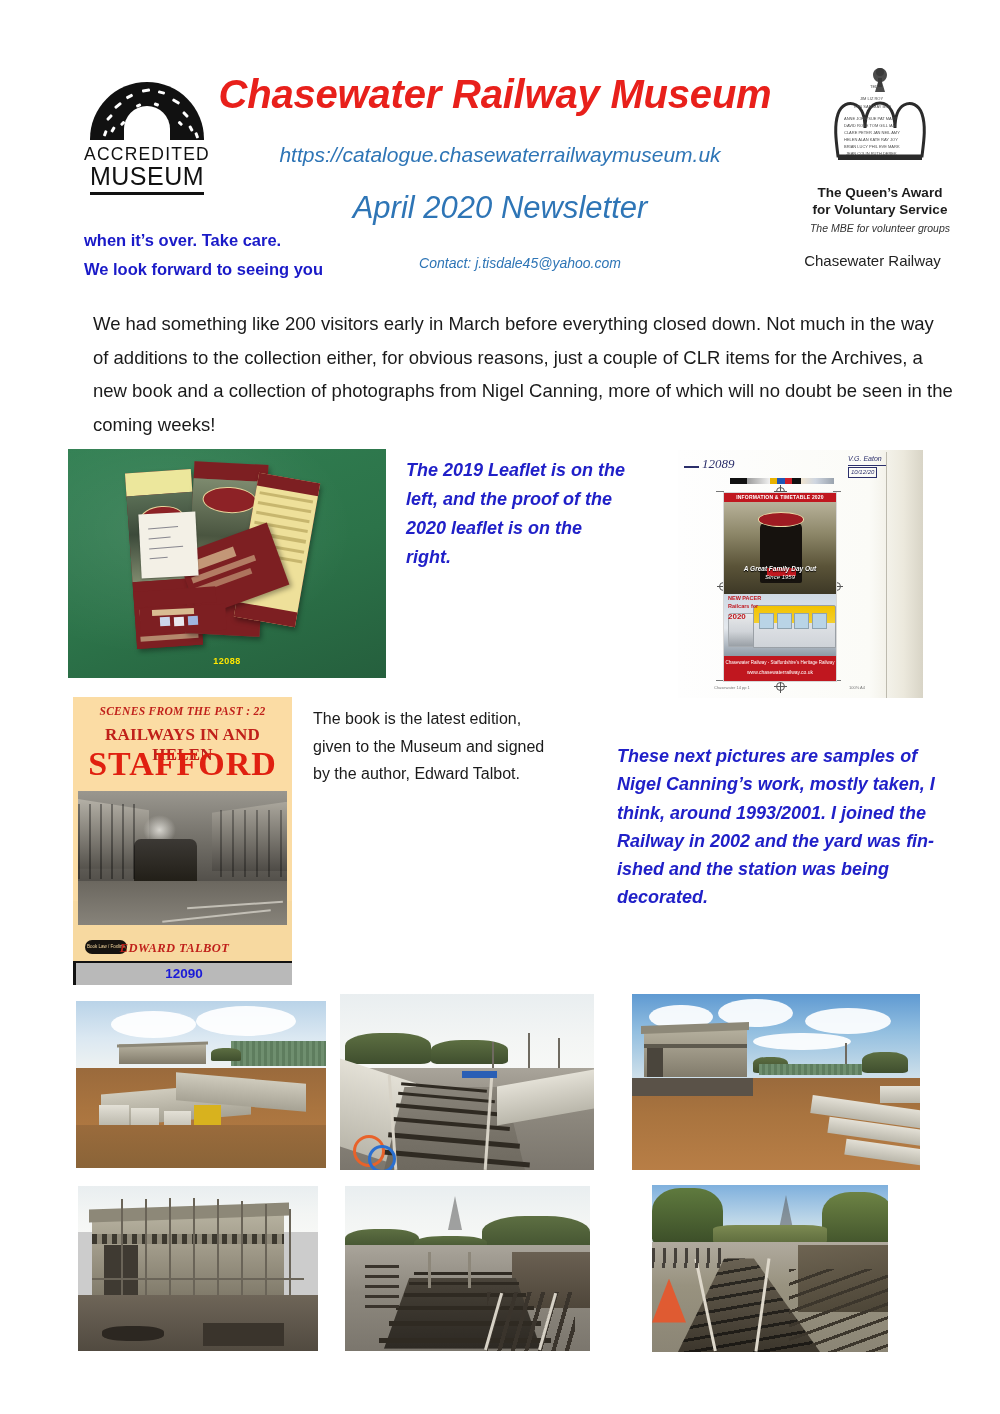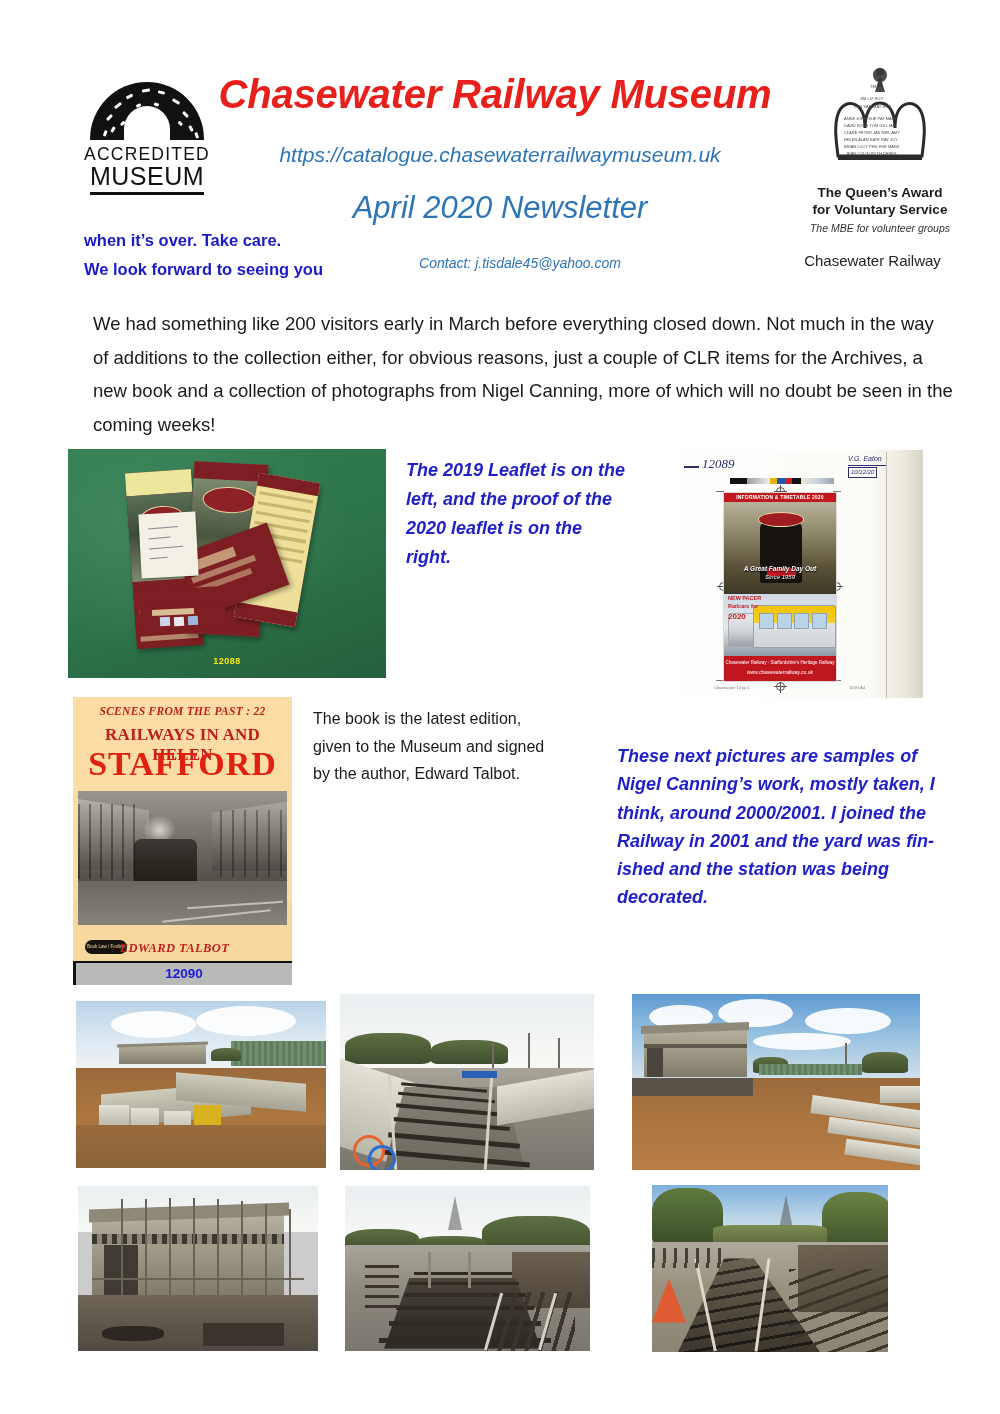--- a/index.html
+++ b/index.html
@@ -447,21 +447,21 @@
       </div>
       <div class="name">EDWARD TALBOT</div>
     </div>
     <div class="bk-id">
       <span>12090</span>
     </div>
   </div>
 
   <div class="bookcap">The book is the  latest edition, given to the Museum and signed by the author, Edward Talbot.</div>
 
-  <div class="capB">These next pictures are samples of Nigel Canning’s work, mostly taken, I think, around 2000/2001.  I joined the Railway in 2001 and the yard was fin-ished and the station was being decorated.</div>
+  <div class="capB">These next pictures are samples of Nigel Canning’s work, mostly taken, I think, around 1993/2001.  I joined the Railway in 2002 and the yard was fin-ished and the station was being decorated.</div>
 
   <div class="ph pg" style="left:76px;top:1001px;width:250px;height:167px">
     <div class="sky" style="height:40%"></div>
     <div class="cloud" style="left:14%;top:6%;width:34%;height:16%"></div>
     <div class="cloud" style="left:48%;top:3%;width:40%;height:18%"></div>
     <div class="shed" style="left:17%;top:26%;width:35%;height:12%">
         <div class="roof"></div>
       </div>
     <div class="fence" style="left:62%;top:24%;width:38%;height:15%"></div>
     <div class="trees" style="left:54%;top:28%;width:12%;height:8%"></div>

